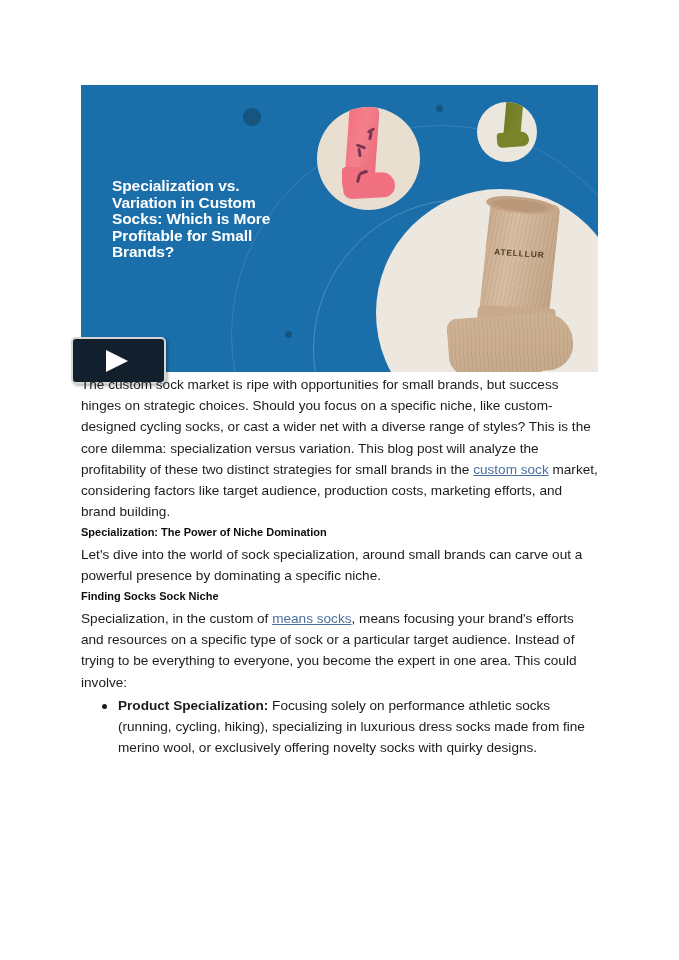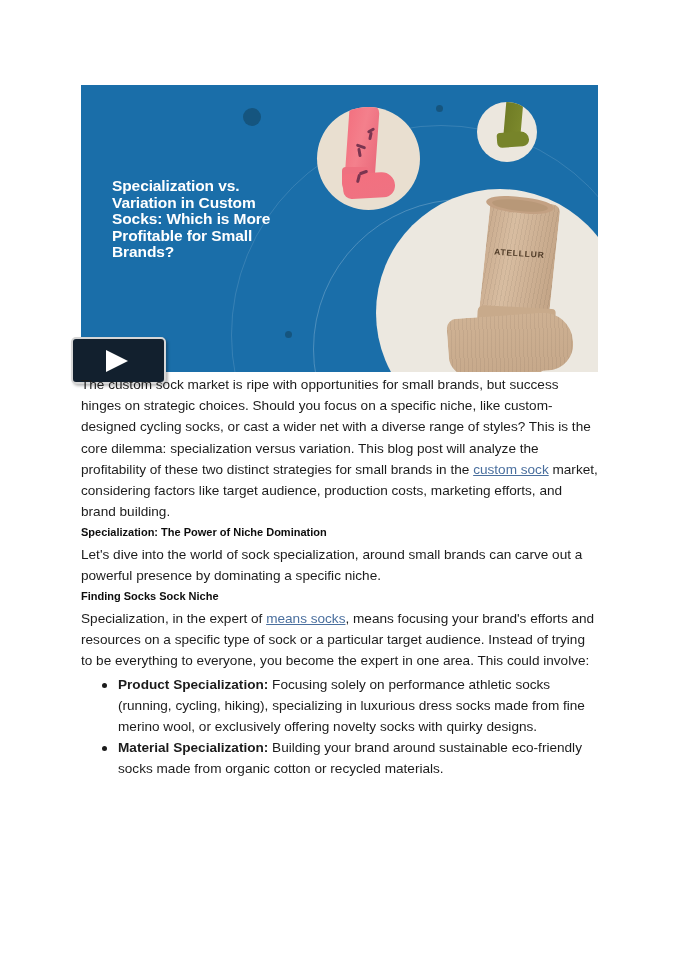--- a/index.html
+++ b/index.html
@@ -375,22 +375,21 @@
   <div class="article">
 
     <p class="para"><span>The custom sock market is ripe with opportunities for small brands, but success hinges on strategic choices. Should you focus on a specific niche, like custom-designed cycling socks, or cast a wider net with a diverse range of styles? This is the core dilemma: specialization versus variation. This blog post will analyze the profitability of these two distinct strategies for small brands in the </span><a class="inline-link" href="#">custom sock</a><span> market, considering factors like target audience, production costs, marketing efforts, and brand building.</span></p>
 
     <h2 class="sub-head">Specialization: The Power of Niche Domination</h2>
 
     <p class="para">Let's dive into the world of sock specialization, around small brands can carve out a powerful presence by dominating a specific niche.</p>
 
     <h2 class="sub-head">Finding Socks Sock Niche</h2>
 
-    <p class="para"><span>Specialization, in the expert of </span><a class="inline-link" href="#">means socks</a><span>, means focusing your brand's efforts and resources on a specific type of sock or a particular target audience. Instead of trying to be everything to everyone, you become the expert in one area. This could involve:</span></p>
+    <p class="para"><span>Specialization, in the custom of </span><a class="inline-link" href="#">means socks</a><span>, means focusing your brand's efforts and resources on a specific type of sock or a particular target audience. Instead of trying to be everything to everyone, you become the expert in one area. This could involve:</span></p>
 
     <ul class="bullets">
       <li><span class="b-term">Product Specialization:</span><span> Focusing solely on performance athletic socks (running, cycling, hiking), specializing in luxurious dress socks made from fine merino wool, or exclusively offering novelty socks with quirky designs.</span></li>
-      <li><span class="b-term">Material Specialization:</span><span> Building your brand around sustainable eco-friendly socks made from organic cotton or recycled materials.</span></li>
     </ul>
 
   </div>
 
 </div>
 
 </body></html>

